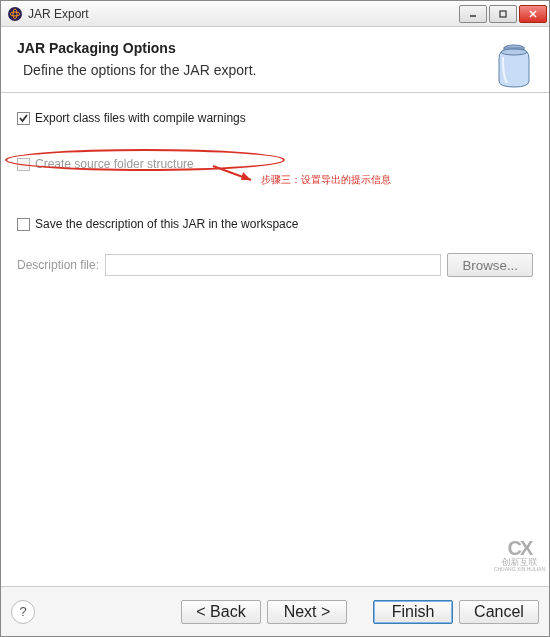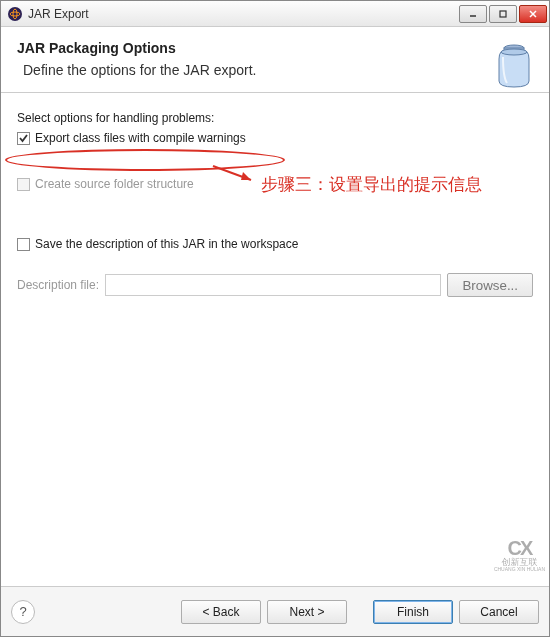--- a/index.html
+++ b/index.html
@@ -99,21 +99,21 @@
     .spacer { height: 14px; }
     .ellipse {
       position: absolute;
       border: 2px solid #d93025;
       border-radius: 50%;
       pointer-events: none;
     }
     .arrow-annot {
       position: absolute;
       color: #d93025;
-      font-size: 17px;
+      font-size: 10px;
       pointer-events: none;
     }
     .desc-row {
       display: flex;
       align-items: center;
       gap: 6px;
       margin-top: 4px;
     }
     .desc-label { color: #999; }
     .desc-input {
@@ -151,21 +151,21 @@
       font-size: 13px;
       background: #fff;
     }
     .footer-spacer { flex: 1; }
     .wiz-btn {
       height: 24px;
       width: 80px;
       border: 1px solid #adadad;
       background: linear-gradient(#fdfdfd, #e8e8e8);
       margin-left: 6px;
-      font-size: 12px;
+      font-size: 16px;
       color: #222;
       border-radius: 2px;
     }
     .wiz-btn.finish {
       border-color: #3c7fb1;
       box-shadow: 0 0 0 1px #7eb4ea inset;
     }
     .watermark {
       position: absolute;
       right: 4px; bottom: 64px;
@@ -217,21 +217,20 @@
       <ellipse cx="21" cy="9" rx="10" ry="3" fill="#a0b8d8" stroke="#6080a8"></ellipse>
       <rect x="11" y="9" width="20" height="4" fill="#a0b8d8" stroke="#6080a8"></rect>
       <path d="M8 13 Q6 15 6 20 L6 42 Q6 48 21 48 Q36 48 36 42 L36 20 Q36 15 34 13 Z" fill="#c8ddf5" stroke="#6080a8" stroke-width="1"></path>
       <ellipse cx="21" cy="13" rx="13" ry="3" fill="#b0cae8" stroke="#6080a8"></ellipse>
       <path d="M10 18 Q10 38 14 44" fill="none" stroke="#fff" stroke-width="2" opacity="0.7"></path>
     </svg>
   </span>
 </div>
 
 <div class="content">
-  <div class="prompt">Select options for handling problems:</div>
 
 
   <div class="chk-row">
     <span class="chkbox checked">
       <svg width="11" height="11">
           <path d="M2 5 L4.5 8 L9 2" stroke="#333" stroke-width="1.8" fill="none"></path>
         </svg>
     </span>
     <span class="chk-label">Export class files with compile warnings</span>
   </div>

